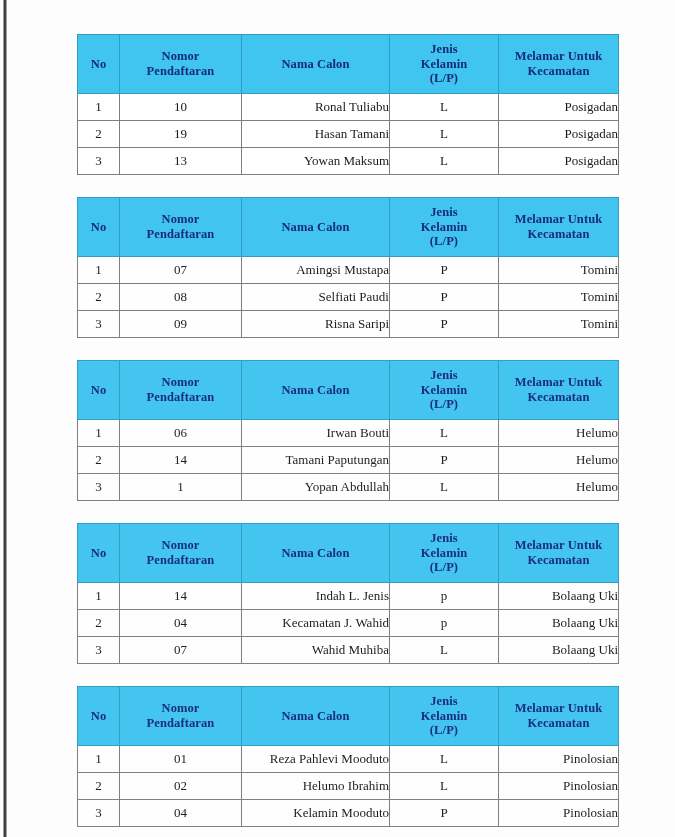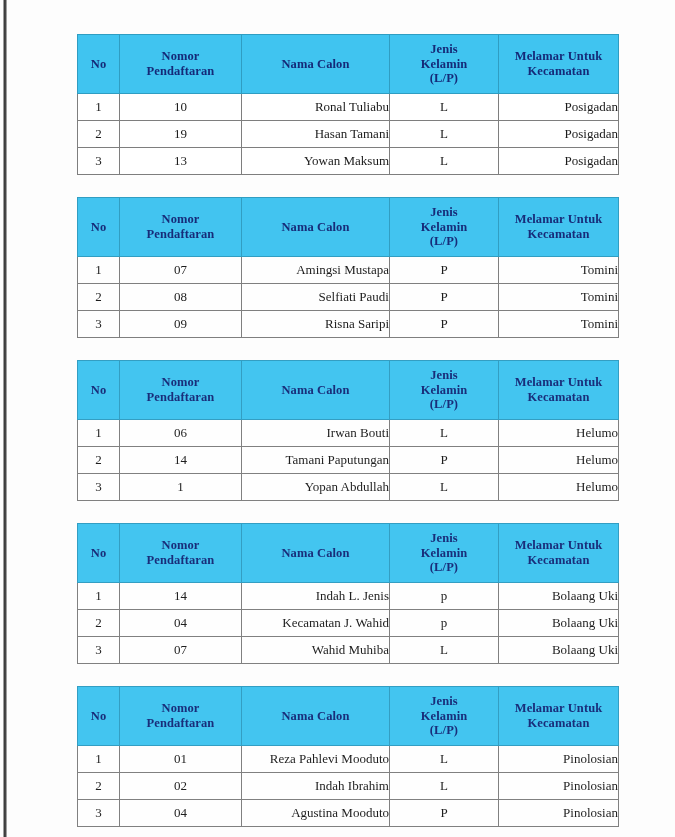--- a/index.html
+++ b/index.html
@@ -361,27 +361,27 @@
           <tr>
             <td class="c-center">1</td>
             <td class="c-center">01</td>
             <td class="c-left">Reza Pahlevi Mooduto</td>
             <td class="c-center">L</td>
             <td class="c-left">Pinolosian</td>
           </tr>
           <tr>
             <td class="c-center">2</td>
             <td class="c-center">02</td>
-            <td class="c-left">Indah Ibrahim</td>
+            <td class="c-left">Helumo Ibrahim</td>
             <td class="c-center">L</td>
             <td class="c-left">Pinolosian</td>
           </tr>
           <tr>
             <td class="c-center">3</td>
             <td class="c-center">04</td>
-            <td class="c-left">Agustina Mooduto</td>
+            <td class="c-left">Kelamin Mooduto</td>
             <td class="c-center">P</td>
             <td class="c-left">Pinolosian</td>
           </tr>
         </tbody>
       </table>
     </div>
 </div>
 
 </body></html>

